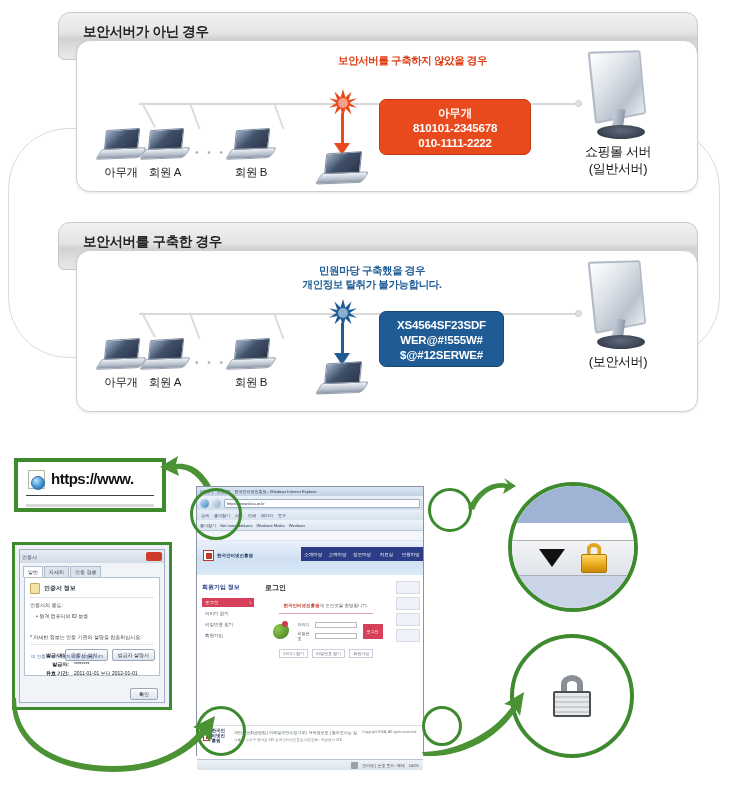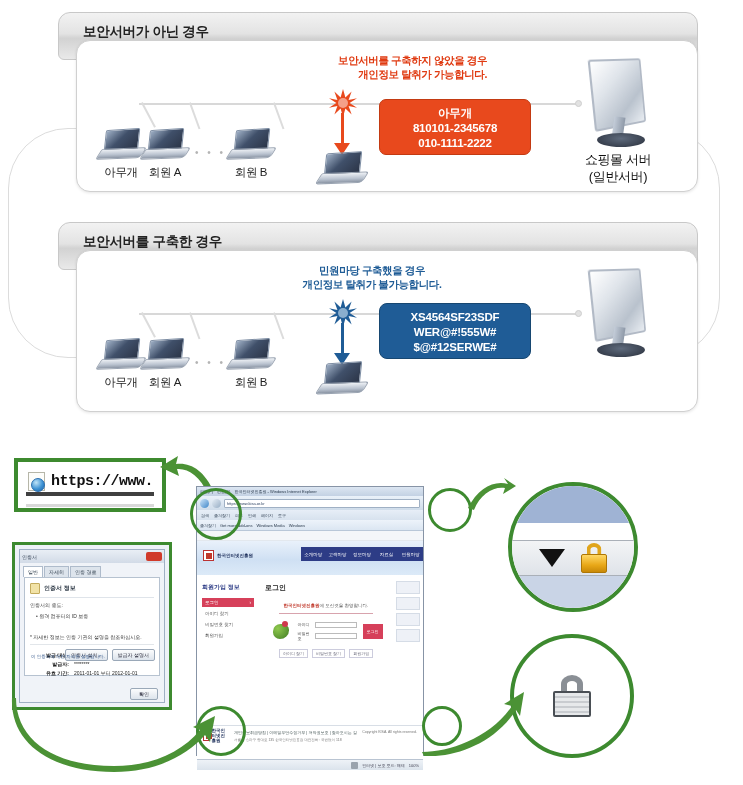--- a/index.html
+++ b/index.html
@@ -73,21 +73,21 @@
   }
   .diag {
     position:absolute; width:2px; background:#dcdcdc;
   }
   .enddot {
     position:absolute; width:7px; height:7px; border-radius:50%;
     background:#e2e2e2; border:1px solid #cfcfcf;
   }
 
   
-  .server { position:absolute; width:86px; height:96px;margin-top:8px; }
+  .server { position:absolute; width:86px; height:96px; }
   .server .mon {
     position:absolute; left:16px; top:0; width:56px; height:68px;
     background:linear-gradient(135deg,#ffffff 0%,#dfe4ea 35%,#b9c2cd 70%,#e9edf2 100%);
     border:2px solid #b2bac6; border-radius:3px;
     transform: perspective(160px) rotateY(22deg) rotate(-6deg);
   }
   .server .neck {
     position:absolute; left:38px; top:58px; width:11px; height:22px;
     background:linear-gradient(to right,#c3ccd8,#8e99a8);
     transform: rotate(8deg);
@@ -133,22 +133,22 @@
   
   #browserArea { position:absolute; left:0; top:438px; width:743px; height:347px; }
 
   
   .url-callout {
     position:absolute; left:14px; top:20px; width:152px; height:54px;
     border:4px solid #3d8a2f; background:#fff;
   }
   .url-inner {
     position:absolute; left:8px; top:8px; right:8px; height:26px;
-    border-bottom:4px solid #404040;
-    display:flex; align-items:center;font-family:Liberation Mono, monospace;
+    border-bottom:1px solid #404040;
+    display:flex; 
   }
   .url-bar2 { position:absolute; left:8px; right:8px; top:42px; height:3px; background:#d9d9d9; }
   .ie-doc {
     width:17px; height:19px; margin-left:2px; margin-right:6px; position:relative;
     background:#fdfdfa; border:1px solid #b6b6a8;
   }
   .ie-doc:after {
     content:""; position:absolute; left:2px; top:5px; width:12px; height:12px;
     border-radius:50%;
     background:radial-gradient(circle at 35% 30%,#bfe3f7 0%,#3f93d4 55%,#1b5fa3 100%);
@@ -328,21 +328,20 @@
   <div class="big-round-bg"></div>
 
   <div class="panel" style="left:58px; top:12px;">
     <div class="panel-tab">
       <div class="panel-tab-label">보안서버가 아닌 경우</div>
     </div>
     <div class="panel-body">
 
       <div class="caption red" style="left:180px; top:12px; width:230px;">
         <div>보안서버를 구축하지 않았을 경우</div>
-        <div>개인정보 탈취가 가능합니다.</div>
       </div>
 
       <div class="hline" style="left:62px; top:62px; width:440px;"></div>
       <div class="diag" style="left:64px; top:62px; height:28px; transform:rotate(-28deg); transform-origin:top left;"></div>
       <div class="diag" style="left:112px; top:62px; height:28px; transform:rotate(-20deg); transform-origin:top left;"></div>
       <div class="diag" style="left:196px; top:62px; height:28px; transform:rotate(-20deg); transform-origin:top left;"></div>
       <div class="enddot" style="left:498px; top:59px;"></div>
 
       <div class="laptop" style="left:22px; top:88px;">
         <div class="screen"></div>
@@ -436,32 +435,33 @@
       </div>
 
       <div class="arrow-shaft" style="left:264px; top:72px; height:32px; background:#1f5c96;"></div>
       <div class="arrow-head" style="left:257px; top:102px; border-top:12px solid #1f5c96;"></div>
 
       <div class="laptop" style="left:243px; top:112px; transform:scale(1.05);">
         <div class="screen"></div>
         <div class="base"></div>
       </div>
 
-      <div class="databox blue" style="left:302px; top:52px; width:152px; height:56px;border-radius:8px;">
+      <div class="databox blue" style="left:302px; top:60px; width:125px; height:56px;">
         <div>XS4564SF23SDF</div>
         <div>WER@#!555W#</div>
         <div>$@#12SERWE#</div>
       </div>
 
 
       <div class="server" style="left:498px; top:10px;">
         <div class="mon"></div>
         <div class="neck"></div>
         <div class="foot"></div>
         <div class="server-label">
+          <div>(보안서버)</div>
         </div>
       </div>
     </div>
   </div>
 </div>
 
 <div id="browserArea">
 
   <div class="url-callout">
     <div class="url-inner">

